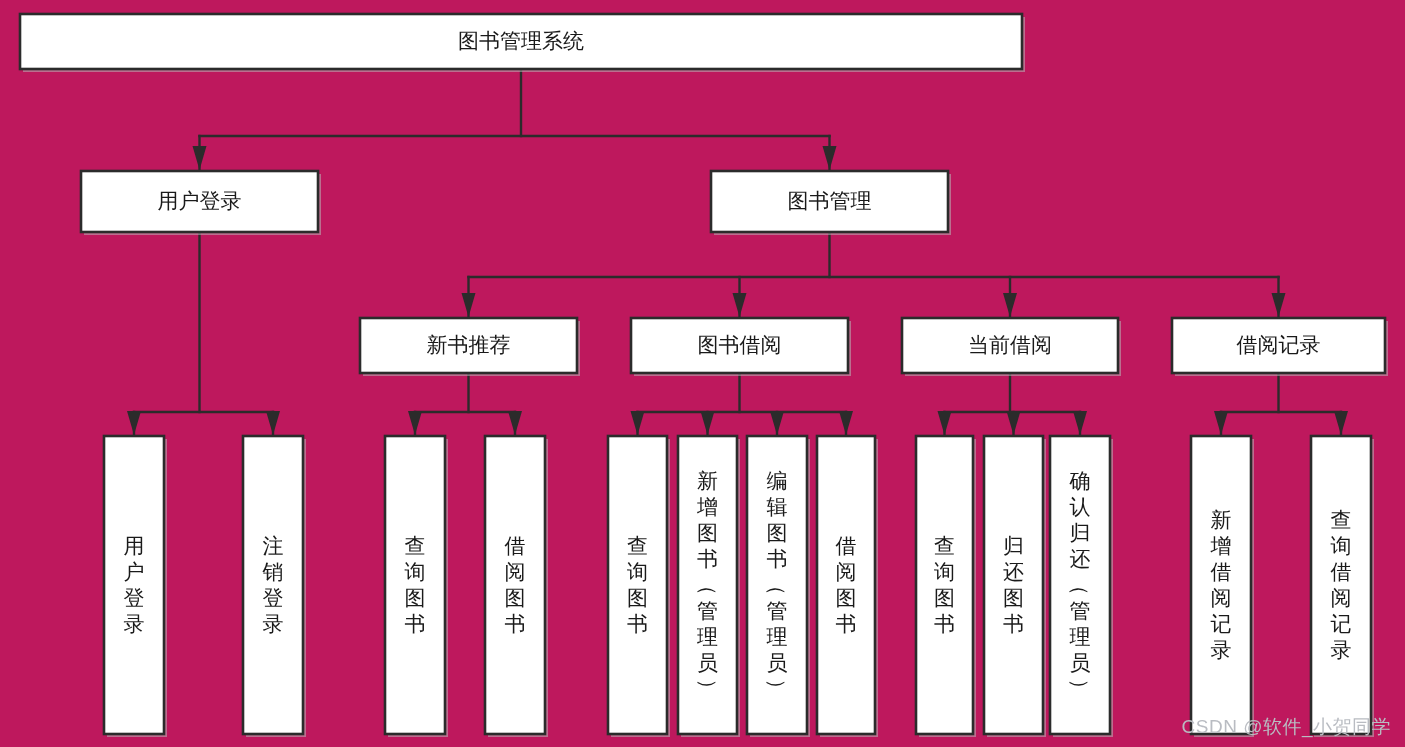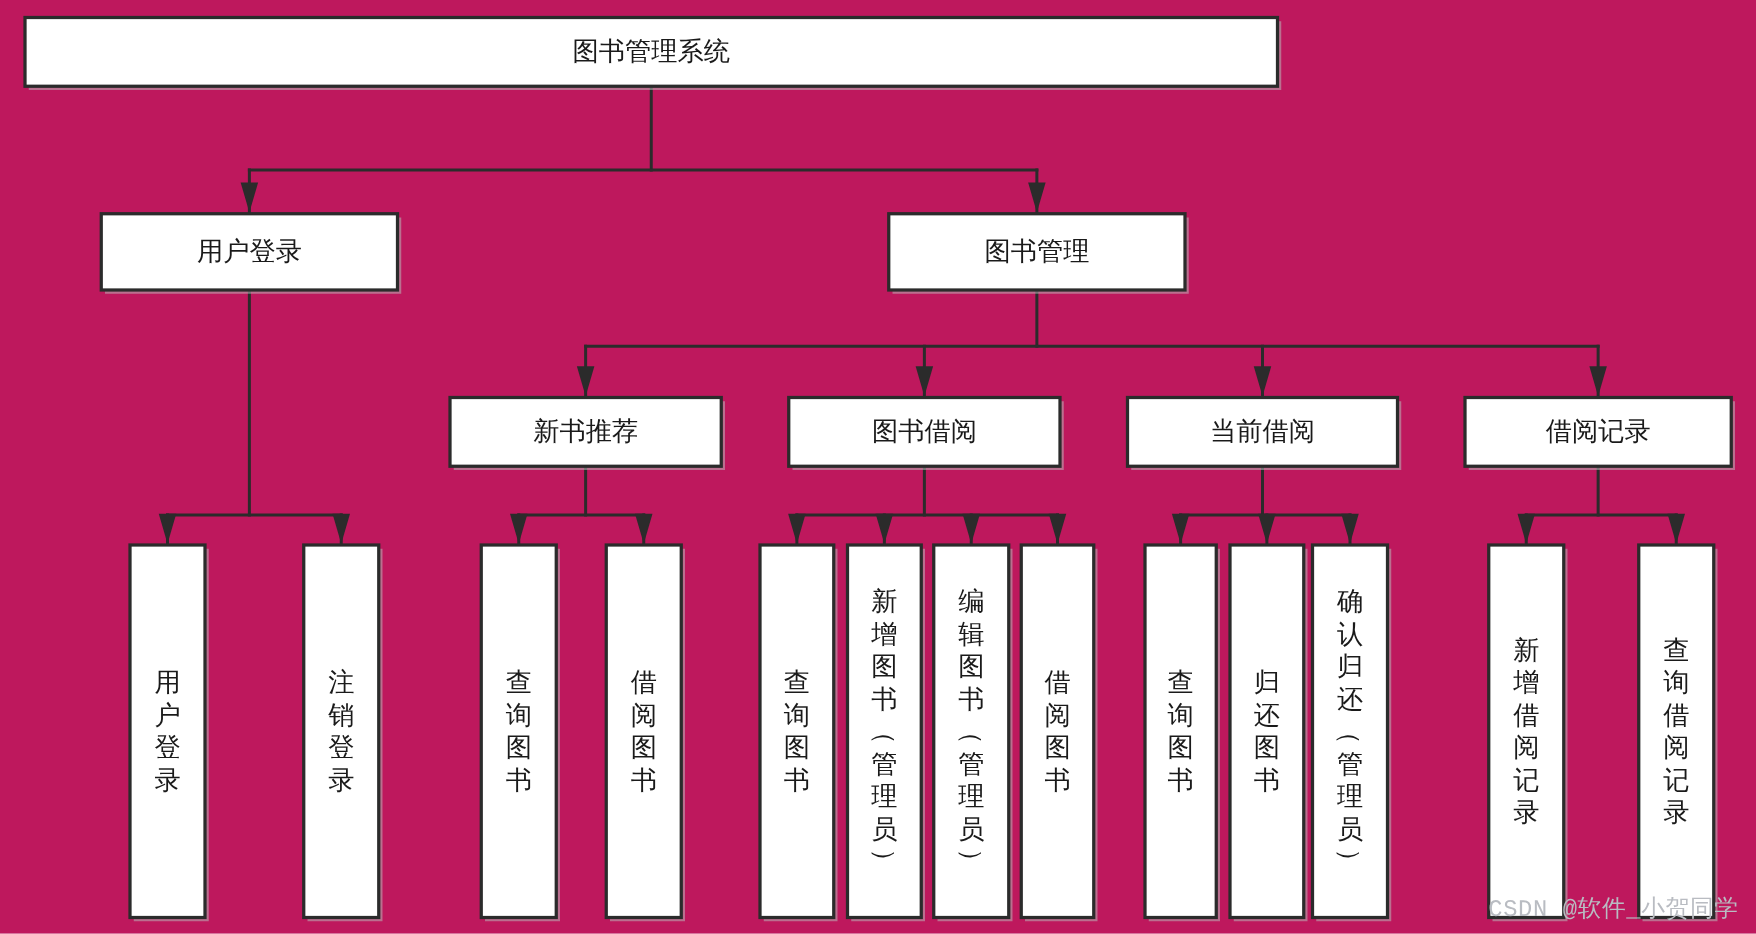--- a/index.html
+++ b/index.html
@@ -52,21 +52,21 @@
   .leaf-label {
     font-family: "Liberation Sans", "DejaVu Sans", sans-serif;
     fill: #1a1a1a;
     font-size: 21px;
     text-anchor: middle;
   }
   .watermark {
     position: absolute;
     right: 14px;
     bottom: 7px;
-    font-family: Liberation Mono, monospace;
+    font-family: Liberation Sans, sans-serif;
     font-size: 19px;
     color: #b9bcc2;
     letter-spacing: .5px;
     white-space: nowrap;
     user-select: none;
   }
 </style>
 </head>
 <body>
 

